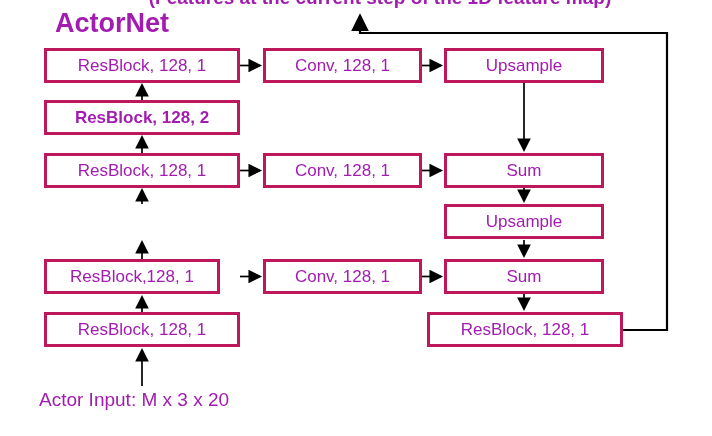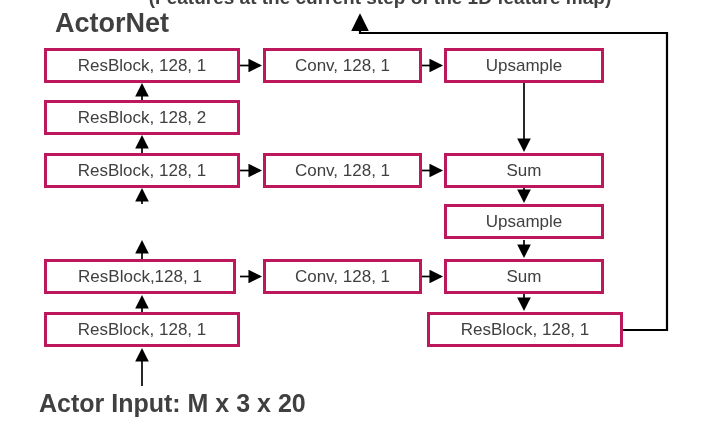--- a/index.html
+++ b/index.html
@@ -7,21 +7,21 @@
     padding: 0;
     background: #ffffff;
   }
   .canvas {
     position: relative;
     width: 712px;
     height: 436px;
     background: #ffffff;
     overflow: hidden;
     font-family: "Liberation Sans", "DejaVu Sans", sans-serif;
-    color: #404040;
+    color: #a21caf;
   }
   .wires {
     position: absolute;
     left: 0;
     top: 0;
     width: 712px;
     height: 436px;
   }
   .node {
     position: absolute;
@@ -51,22 +51,22 @@
     transform: translateX(-50%);
     font-size: 19px;
     font-weight: bold;
     line-height: 22px;
     white-space: nowrap;
   }
   .input-label {
     position: absolute;
     left: 39px;
     top: 389px;
-    font-size: 25px;
-    font-weight: bold;
+    font-size: 19px;
+    font-weight: normal;
     white-space: nowrap;
     text-align: center;
   }
 </style>
 </head>
 <body>
 
 <div class="canvas">
 
   <svg class="wires" viewBox="0 0 712 436" xmlns="http://www.w3.org/2000/svg">
@@ -100,23 +100,23 @@
     </g>
 
     <polyline points="623,330 667,330 667,33 360,33 360,16" stroke="#000000" stroke-width="2.2" fill="none" marker-end="url(#ah)"></polyline>
   </svg>
 
   <div class="caption-top">(Features at the current step of the 1D feature map)</div>
 
   <div class="title">ActorNet</div>
 
   <div class="node" style="left:44px; top:48px;  width:196px;">ResBlock, 128, 1</div>
-  <div class="node" style="left:44px; top:100px; width:196px;">ResBlock, 128, 2</div>
+  <div class="node" style="left:44px; top:100px; width:196px;font-weight:bold;">ResBlock, 128, 2</div>
   <div class="node" style="left:44px; top:153px; width:196px;">ResBlock, 128, 1</div>
-  <div class="node" style="left:44px; top:259px; width:192px;">ResBlock,128, 1</div>
+  <div class="node" style="left:44px; top:259px; width:176px;">ResBlock,128, 1</div>
   <div class="node" style="left:44px; top:312px; width:196px;">ResBlock, 128, 1</div>
 
   <div class="node" style="left:263px; top:48px;  width:159px;">Conv, 128, 1</div>
   <div class="node" style="left:263px; top:153px; width:159px;">Conv, 128, 1</div>
   <div class="node" style="left:263px; top:259px; width:159px;">Conv, 128, 1</div>
 
   <div class="node" style="left:444px; top:48px;  width:160px;">Upsample</div>
   <div class="node" style="left:444px; top:153px; width:160px;">Sum</div>
   <div class="node" style="left:444px; top:204px; width:160px;">Upsample</div>
   <div class="node" style="left:444px; top:259px; width:160px;">Sum</div>

